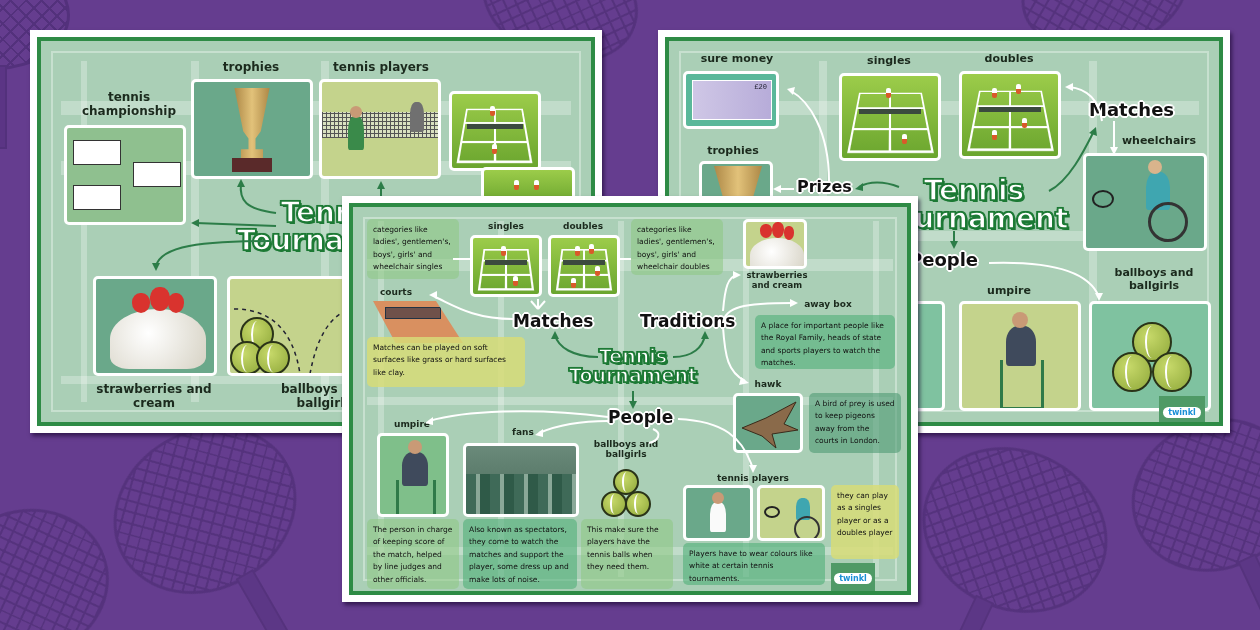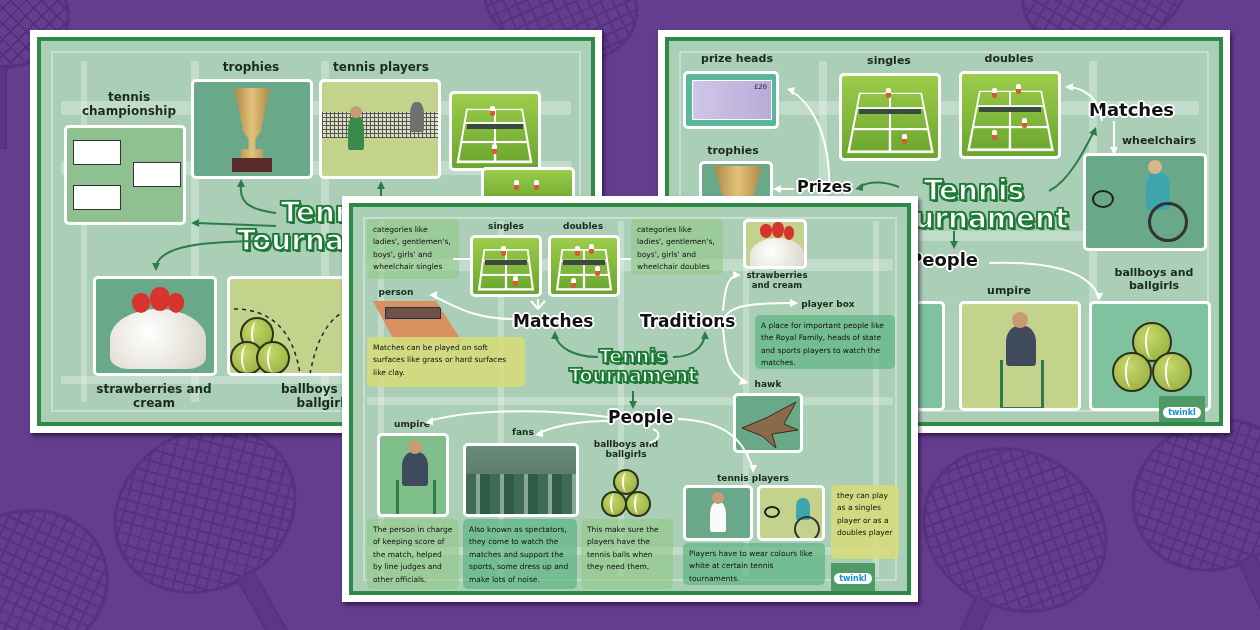--- a/index.html
+++ b/index.html
@@ -246,21 +246,21 @@
   </div>
 </div>
 
 <div class="poster" style="left:658px;top:30px;width:572px;height:403px;">
   <div class="poster-inner">
     <div class="grid-line-h" style="left:20px;right:20px;top:60px;height:14px;"></div>
     <div class="grid-line-h" style="left:20px;right:20px;top:190px;height:10px;"></div>
     <div class="grid-line-v" style="top:20px;bottom:20px;left:150px;width:8px;"></div>
     <div class="grid-line-v" style="top:20px;bottom:20px;left:420px;width:8px;"></div>
 
-    <div class="label" style="left:18px;top:12px;width:100px;font-size:11px;">prize heads</div>
+    <div class="label" style="left:18px;top:12px;width:100px;font-size:11px;">sure money</div>
     <div class="pic" style="left:14px;top:30px;width:96px;height:58px;background:#5ab89a;">
       <div class="note" style="left:6px;top:6px;width:80px;height:40px;">
         <div style="position:absolute;right:4px;top:2px;font-size:7px;color:#223;font-family:Liberation Mono, monospace;">£20</div>
       </div>
     </div>
 
     <div class="label" style="left:170px;top:14px;width:100px;font-size:11px;">singles</div>
     <div class="pic grass" style="left:170px;top:32px;width:102px;height:88px;">
       <div class="court"></div>
         <div class="court-net"></div>
@@ -361,21 +361,21 @@
     <div class="pic grass" style="left:195px;top:28px;width:72px;height:62px;">
       <div class="court"></div>
         <div class="court-net"></div>
       <div class="player-dot" style="left:24px;top:8px;"></div>
       <div class="player-dot" style="left:38px;top:6px;"></div>
       <div class="player-dot" style="left:44px;top:28px;"></div>
       <div class="player-dot" style="left:20px;top:40px;"></div>
     </div>
     <div class="info lgreen" style="left:278px;top:12px;width:92px;height:56px;">categories like ladies', gentlemen's, boys', girls' and wheelchair doubles</div>
 
-    <div class="label" style="left:18px;top:80px;width:50px;font-size:9px;">person</div>
+    <div class="label" style="left:18px;top:80px;width:50px;font-size:9px;">courts</div>
     <div style="position:absolute;left:20px;top:94px;width:90px;height:42px;background:#d99060;clip-path:polygon(0 0,70% 0,100% 100%,25% 100%);">
       <div style="position:absolute;left:12px;top:6px;width:56px;height:12px;background:rgba(40,40,60,0.6);border:1px solid #234;"></div>
     </div>
     <div class="info yellow" style="left:14px;top:130px;width:158px;height:50px;">Matches can be played on soft surfaces like grass or hard surfaces like clay.</div>
 
     <div class="cat-title" style="left:160px;top:104px;font-size:17px;">Matches</div>
     <div class="cat-title" style="left:287px;top:104px;font-size:17px;">Traditions</div>
 
     <div class="big-title" style="left:205px;top:140px;width:150px;font-size:19px;">
       <div>Tennis</div>
@@ -384,43 +384,44 @@
     <div class="cat-title" style="left:255px;top:200px;font-size:17px;">People</div>
 
     <div class="pic lime" style="left:390px;top:12px;width:64px;height:50px;">
       <div class="cream" style="left:4px;top:16px;width:54px;height:34px;"></div>
       <div class="berry" style="left:14px;top:2px;width:12px;height:14px;"></div>
       <div class="berry" style="left:26px;top:0px;width:12px;height:16px;"></div>
       <div class="berry" style="left:38px;top:4px;width:10px;height:14px;"></div>
     </div>
     <div class="label" style="left:384px;top:64px;width:80px;font-size:8.5px;">strawberries and cream</div>
 
-    <div class="label" style="left:445px;top:92px;width:60px;font-size:9px;">player box</div>
+    <div class="label" style="left:445px;top:92px;width:60px;font-size:9px;">away box</div>
     <div class="info teal" style="left:402px;top:108px;width:140px;height:54px;">A place for important people like the Royal Family, heads of state and sports players to watch the matches.</div>
 
     <div class="label" style="left:395px;top:172px;width:40px;font-size:9px;">hawk</div>
     <div class="pic dark" style="left:380px;top:186px;width:70px;height:60px;">
       <svg width="70" height="60">
           <path d="M6 32 L30 22 L60 6 L48 28 L62 34 L36 38 L40 52 L26 40 Z" fill="#8a6a4a" stroke="#3a2a1a" stroke-width="1"></path>
         </svg>
     </div>
+    <div class="info dteal" style="left:456px;top:186px;width:92px;height:60px;">A bird of prey is used to keep pigeons away from the courts in London.</div>
 
     <div class="label" style="left:34px;top:212px;width:50px;font-size:9px;">umpire</div>
     <div class="pic" style="left:24px;top:226px;width:72px;height:84px;background:#7fbf8a;">
       <div class="person" style="left:22px;top:16px;width:26px;height:34px;"></div>
       <div class="head" style="left:28px;top:4px;width:14px;height:14px;"></div>
       <div class="chair" style="left:16px;top:44px;width:40px;height:40px;"></div>
     </div>
     <div class="info lgreen" style="left:14px;top:312px;width:92px;height:70px;">The person in charge of keeping score of the match, helped by line judges and other officials.</div>
 
     <div class="label" style="left:150px;top:220px;width:40px;font-size:9px;">fans</div>
     <div class="pic" style="left:110px;top:236px;width:116px;height:74px;background:linear-gradient(#6a8a7a,#4a6a5a);">
       <div style="position:absolute;left:0;right:0;bottom:0;height:40px;background:repeating-linear-gradient(90deg,#3f6a58 0 10px,#8aa898 10px 14px,#2f5a48 14px 24px);"></div>
     </div>
-    <div class="info teal" style="left:110px;top:312px;width:114px;height:70px;">Also known as spectators, they come to watch the matches and support the sports, some dress up and make lots of noise.</div>
+    <div class="info teal" style="left:110px;top:312px;width:114px;height:70px;">Also known as spectators, they come to watch the matches and support the player, some dress up and make lots of noise.</div>
 
     <div class="label" style="left:238px;top:232px;width:70px;font-size:9px;">ballboys and ballgirls</div>
     <div class="ball-pile" style="left:246px;top:262px;width:70px;height:52px;">
       <div class="ball" style="left:14px;top:0;width:26px;height:26px;"></div>
       <div class="ball" style="left:2px;top:22px;width:26px;height:26px;"></div>
       <div class="ball" style="left:26px;top:22px;width:26px;height:26px;"></div>
     </div>
     <div class="info lgreen" style="left:228px;top:312px;width:92px;height:70px;">This make sure the players have the tennis balls when they need them.</div>
 
     <div class="label" style="left:355px;top:266px;width:90px;font-size:9px;">tennis players</div>

